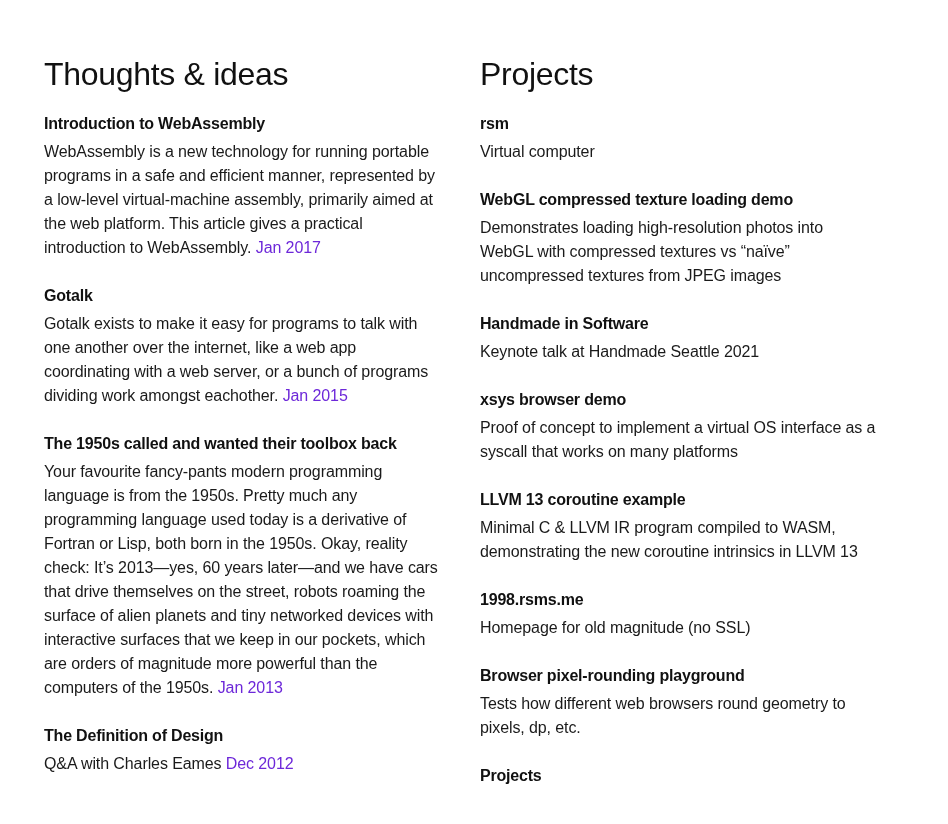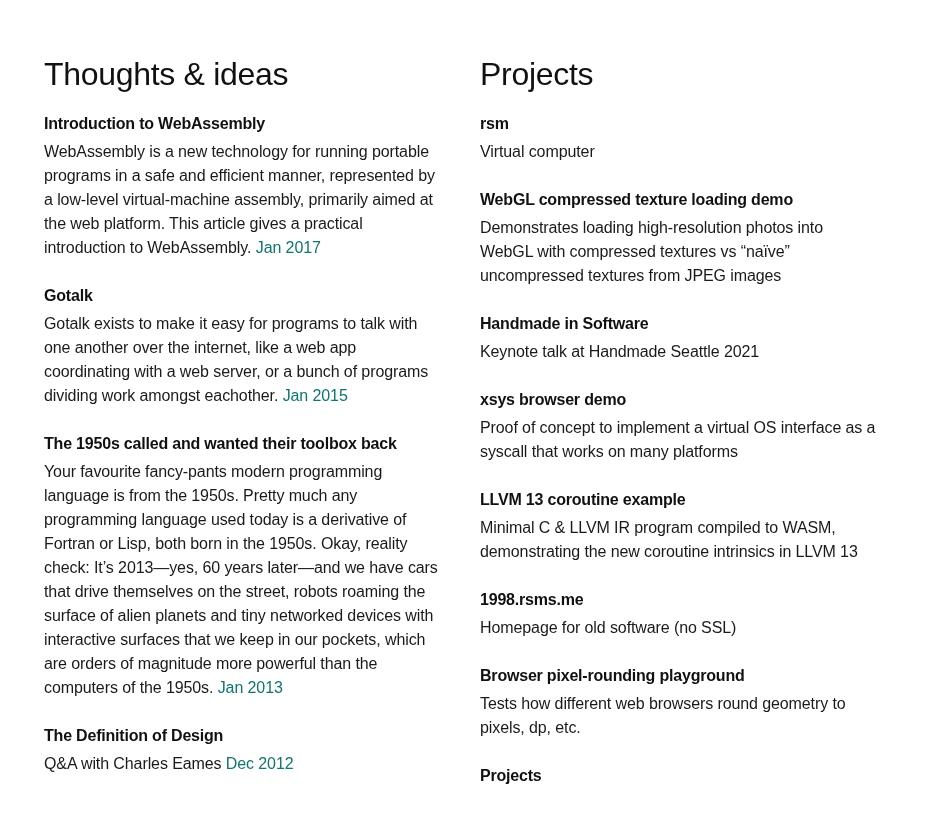--- a/index.html
+++ b/index.html
@@ -19,21 +19,21 @@
   .list { margin-top: 20px; }
   .entry { margin-bottom: 24px; }
   .entry-title {
     display: block; font-size: 16px; font-weight: 700; line-height: 24px;
     color: #111111; text-decoration: none; letter-spacing: -0.2px;
   }
   .entry-body {
     margin-top: 4px;
     font-size: 16px; line-height: 24px; color: #1a1a1a; letter-spacing: -0.1px;
   }
-  .date { color: #0f766e; }
+  .date { color: #6d28d9; }
 </style>
 </head>
 <body>
 
 <div class="page">
 
   <section class="col left">
     <h2>Thoughts &amp; ideas</h2>
     <div class="list">
       <div class="entry">
@@ -73,21 +73,21 @@
       <div class="entry">
         <a class="entry-title">xsys browser demo</a>
         <div class="entry-body">Proof of concept to implement a virtual OS interface as a syscall that works on many platforms</div>
       </div>
       <div class="entry">
         <a class="entry-title">LLVM 13 coroutine example</a>
         <div class="entry-body">Minimal C &amp; LLVM IR program compiled to WASM, demonstrating the new coroutine intrinsics in LLVM 13</div>
       </div>
       <div class="entry">
         <a class="entry-title">1998.rsms.me</a>
-        <div class="entry-body">Homepage for old software (no SSL)</div>
+        <div class="entry-body">Homepage for old magnitude (no SSL)</div>
       </div>
       <div class="entry">
         <a class="entry-title">Browser pixel-rounding playground</a>
         <div class="entry-body">Tests how different web browsers round geometry to pixels, dp, etc.</div>
       </div>
       <div class="entry">
         <a class="entry-title">Projects</a>
       </div>
     </div>
   </section>

